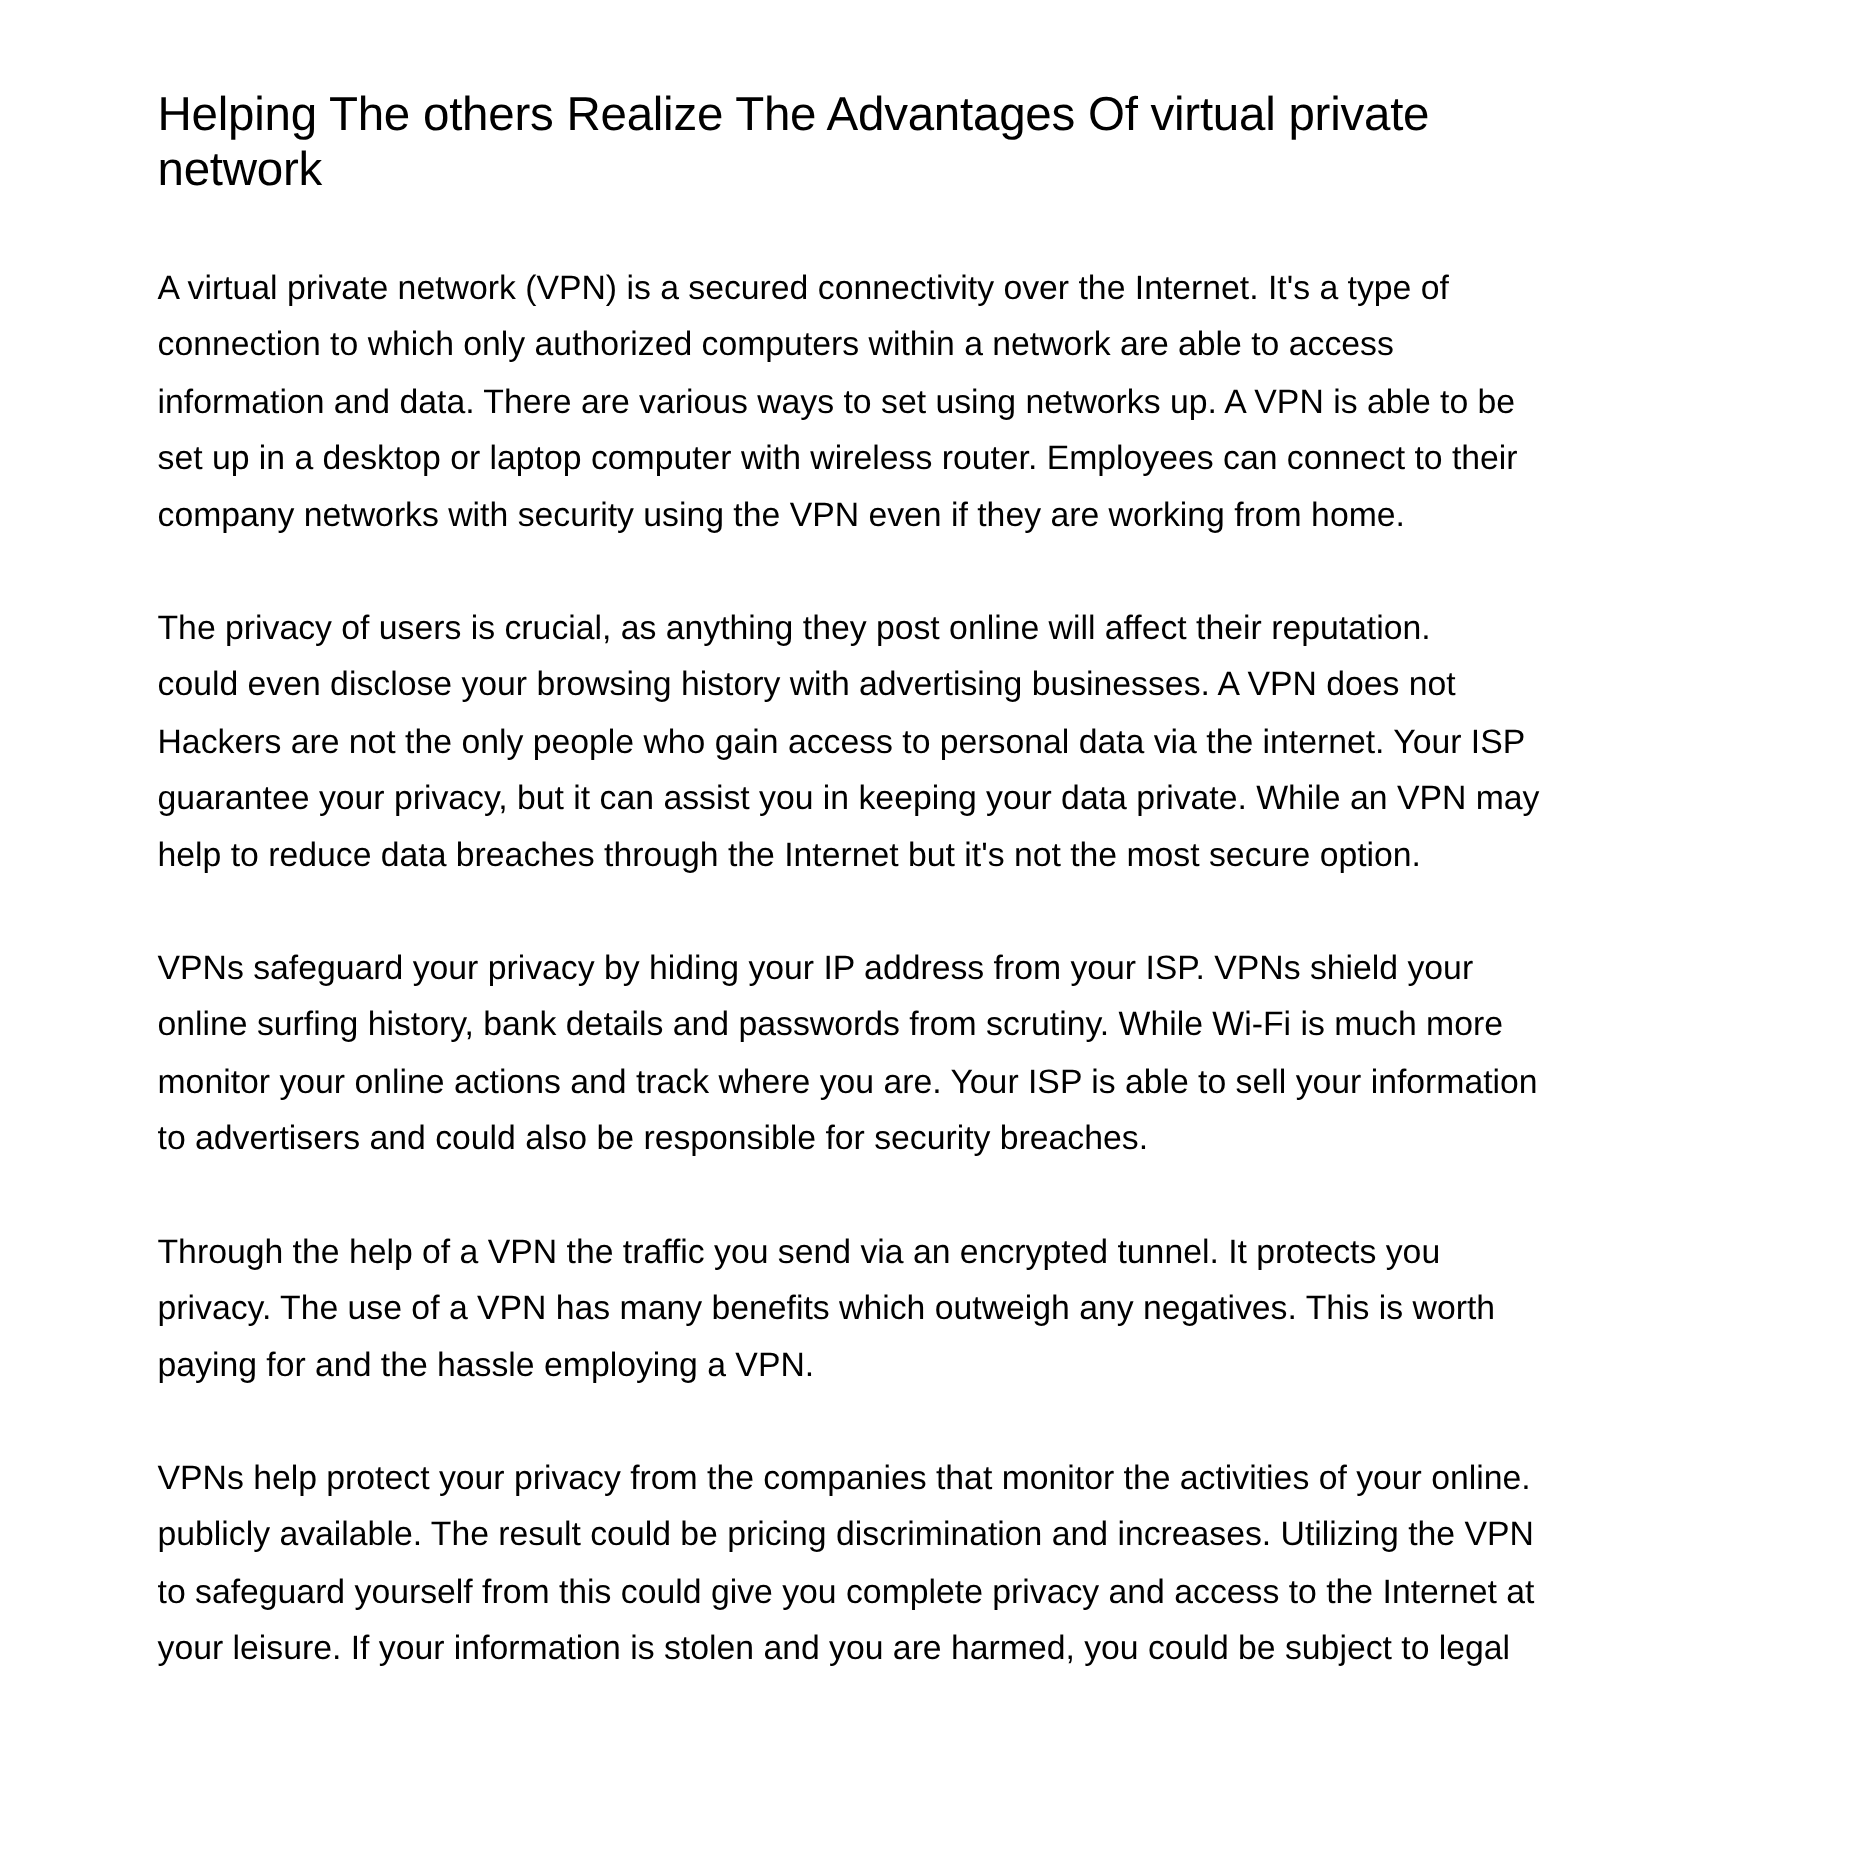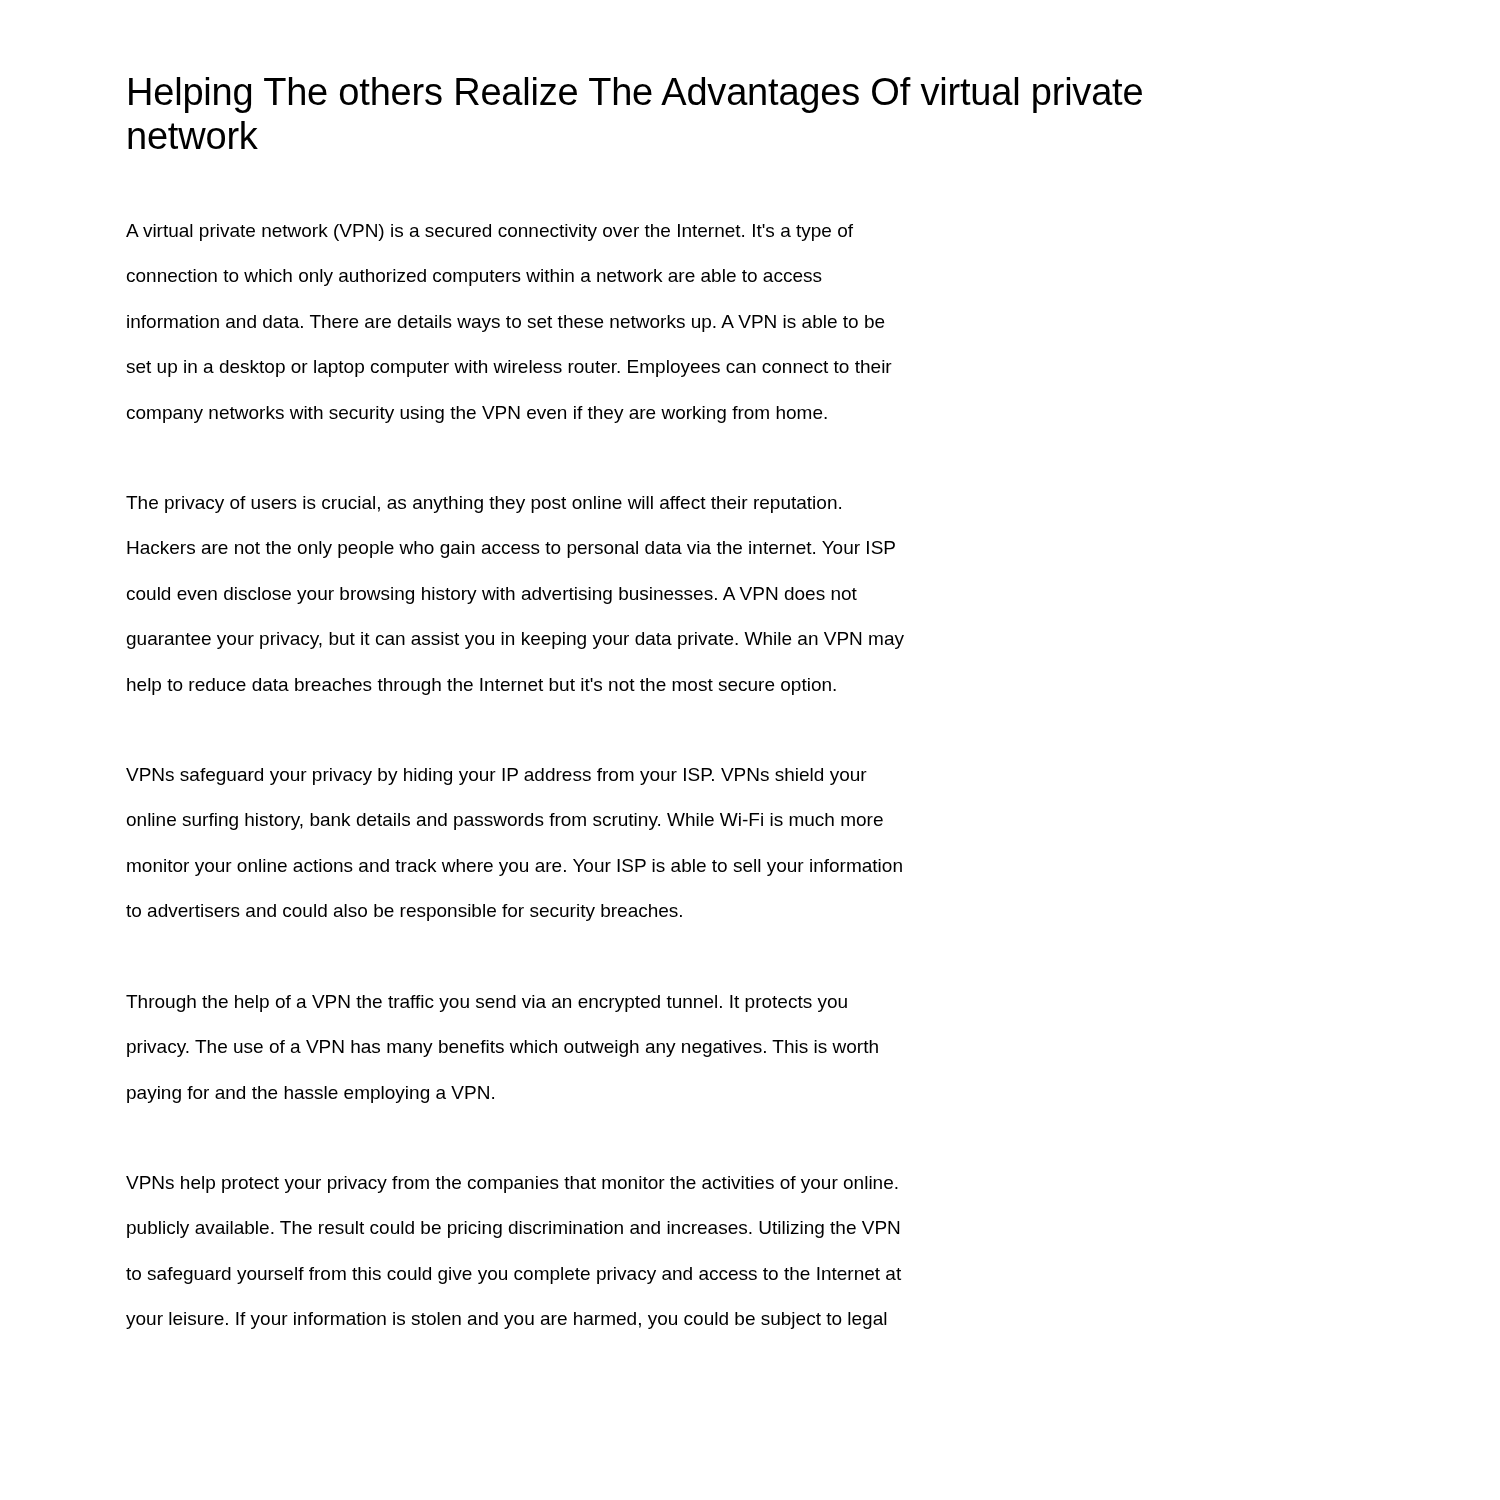--- a/index.html
+++ b/index.html
@@ -1,42 +1,42 @@
 <!DOCTYPE html>
 <html><head>
 <meta charset="utf-8">
 <style>
   html, body { margin: 0; padding: 0; background: #ffffff; }
   body { width: 1500px; height: 1500px; overflow: hidden; position: relative; }
   .page { position: absolute; left: 126px; top: 70px; width: 1250px; color: #000; font-family: "Liberation Sans", sans-serif; }
   h1 { margin: 0; font-weight: normal; font-size: 38px; line-height: 44px; letter-spacing: -0.2px; }
   .body { margin-top: 50px; }
-  p { margin: 0 0 45px 0; font-size: 19px; line-height: 45.4px; }
+  p { margin: 0 0 45px 0; font-size: 27px; line-height: 45.4px; }
   .line { display: block; white-space: nowrap; }
 </style>
 </head>
 <body>
 
 <div class="page">
   <h1>
     <span class="line">Helping The others Realize The Advantages Of virtual private</span>
     <span class="line">network</span>
   </h1>
   <div class="body">
     <p>
       <span class="line">A virtual private network (VPN) is a secured connectivity over the Internet. It's a type of</span>
       <span class="line">connection to which only authorized computers within a network are able to access</span>
-      <span class="line">information and data. There are details ways to set these networks up. A VPN is able to be</span>
+      <span class="line">information and data. There are various ways to set using networks up. A VPN is able to be</span>
       <span class="line">set up in a desktop or laptop computer with wireless router. Employees can connect to their</span>
       <span class="line">company networks with security using the VPN even if they are working from home.</span>
     </p>
     <p>
       <span class="line">The privacy of users is crucial, as anything they post online will affect their reputation.</span>
+      <span class="line">could even disclose your browsing history with advertising businesses. A VPN does not</span>
       <span class="line">Hackers are not the only people who gain access to personal data via the internet. Your ISP</span>
-      <span class="line">could even disclose your browsing history with advertising businesses. A VPN does not</span>
       <span class="line">guarantee your privacy, but it can assist you in keeping your data private. While an VPN may</span>
       <span class="line">help to reduce data breaches through the Internet but it's not the most secure option.</span>
     </p>
     <p>
       <span class="line">VPNs safeguard your privacy by hiding your IP address from your ISP. VPNs shield your</span>
       <span class="line">online surfing history, bank details and passwords from scrutiny. While Wi-Fi is much more</span>
       <span class="line">monitor your online actions and track where you are. Your ISP is able to sell your information</span>
       <span class="line">to advertisers and could also be responsible for security breaches.</span>
     </p>
     <p>

